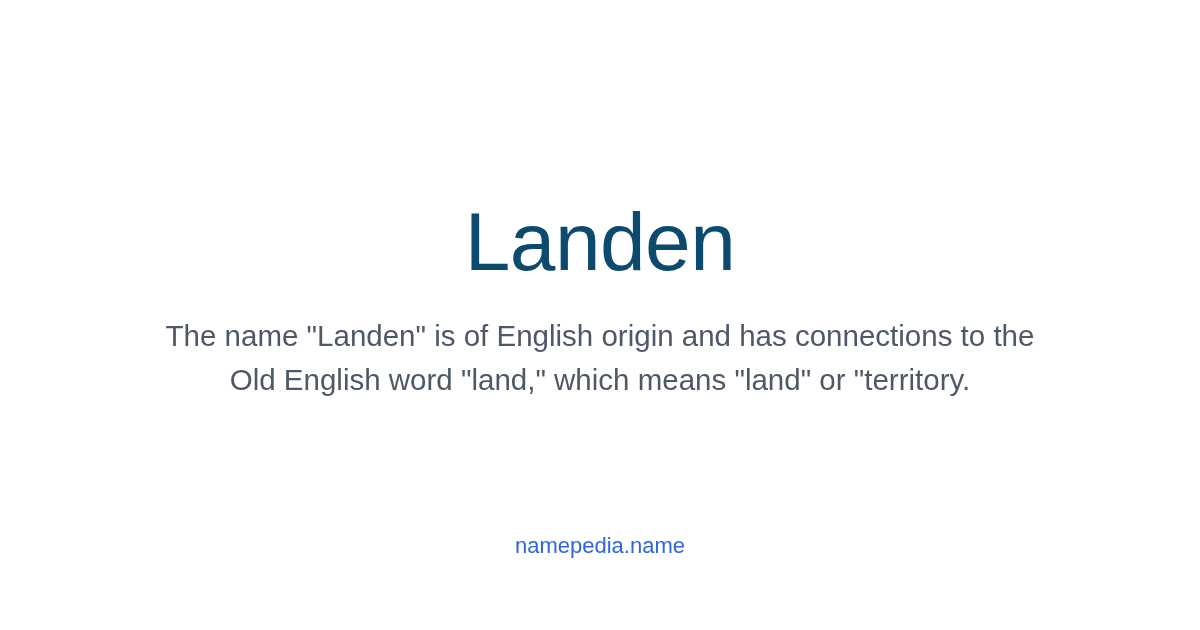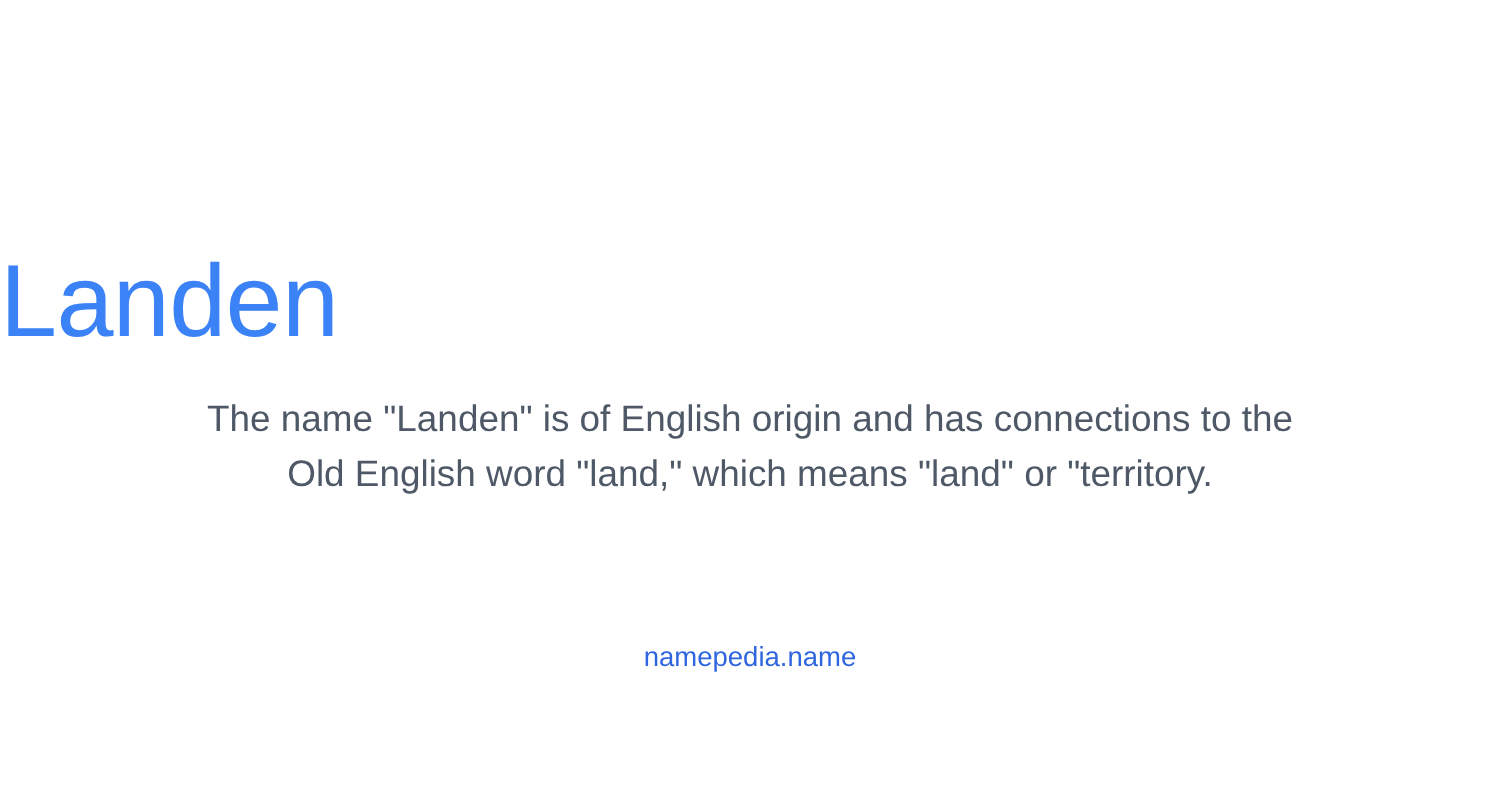--- a/index.html
+++ b/index.html
@@ -27,48 +27,48 @@
     position: relative;
   }
 
   .name-title {
     margin: 0;
     padding: 0;
     position: absolute;
     top: 196px;
     left: 0;
     right: 0;
-    text-align: left;
+    text-align: center;
     font-family: "Liberation Sans", sans-serif;
     font-size: 82px;
     font-weight: 400;
     line-height: 1.12;
     letter-spacing: -0.5px;
-    color: #3b82f6;
+    color: #0c4a6e;
     white-space: nowrap;
   }
 
   .name-description {
     margin: 0;
     padding: 0;
     position: absolute;
     top: 314px;
     left: 140px;
     width: 920px;
     text-align: center;
     font-family: "Liberation Sans", sans-serif;
     font-size: 29.5px;
     font-weight: 400;
     line-height: 44px;
     color: #4e5867;
   }
 
   .site-link {
     position: absolute;
-    top: 512px;
+    top: 532px;
     left: 0;
     right: 0;
     text-align: center;
     font-family: "Liberation Sans", sans-serif;
     font-size: 22px;
     font-weight: 400;
     line-height: 28px;
     color: #2f66e0;
     text-decoration: none;
   }

